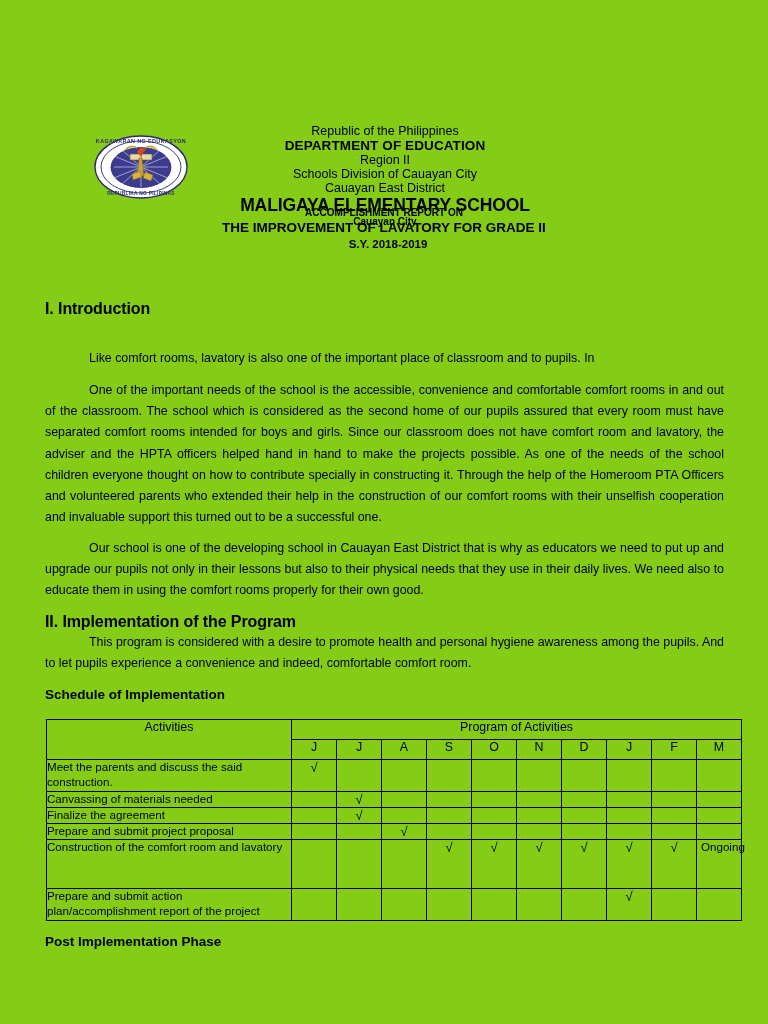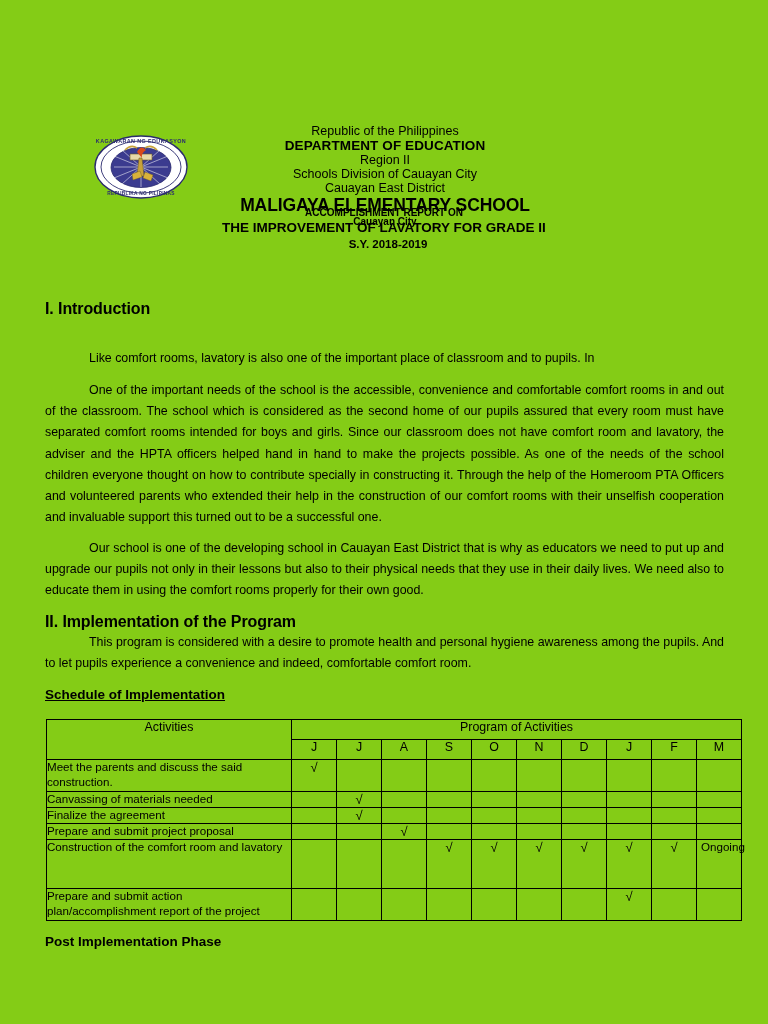--- a/index.html
+++ b/index.html
@@ -89,21 +89,21 @@
   }
   .sub-head {
     position: absolute;
     left: 45px;
     font-weight: bold;
     font-size: 13.5px;
   }
 
   #intro-heading { top: 300px; }
   #impl-heading  { top: 613px; }
-  #sched-heading { top: 687px; text-decoration: underline; }
+  #sched-heading { top: 687px; }
   #post-heading  { top: 934px; }
 
   .para {
     position: absolute;
     left: 45px;
     width: 679px;
     font-size: 12.4px;
     line-height: 21.2px;
     text-align: justify;
     text-justify: inter-word;

